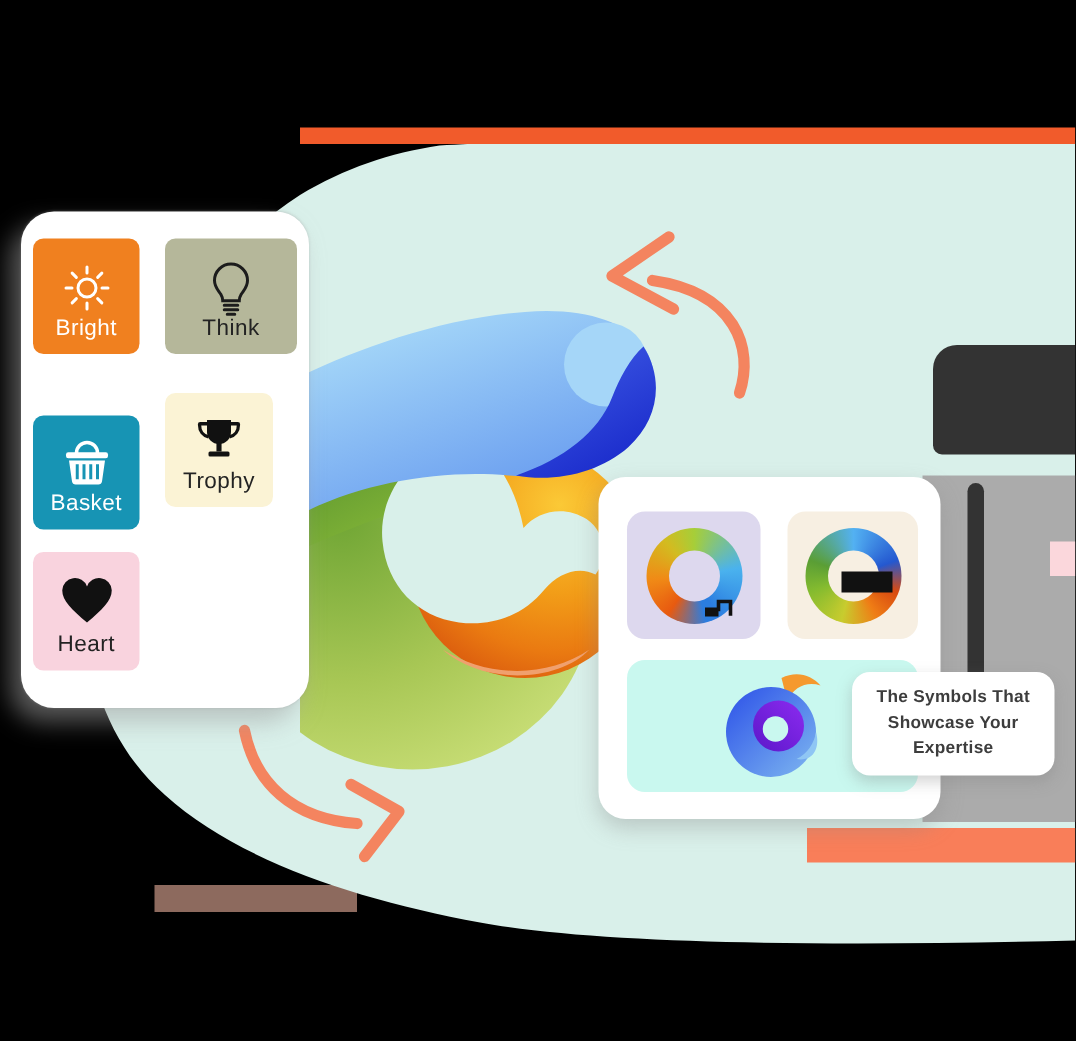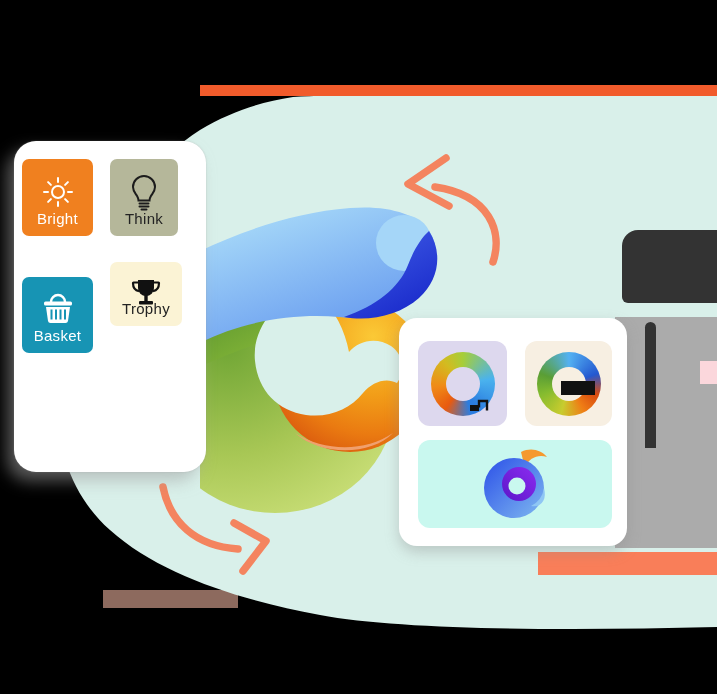--- a/index.html
+++ b/index.html
@@ -26,23 +26,23 @@
   #arrow-top{left:395px;top:150px;}
   #arrow-bottom{left:150px;top:470px;}
 
   
   #icon-card{left:14px;top:141px;width:192px;height:331px;background:#ffffff;border-radius:22px;
              box-shadow:-7px 9px 16px rgba(160,160,160,.55), 0 0 2px rgba(150,150,150,.4);z-index:5;}
   .tile{position:absolute;border-radius:7px;text-align:center;}
   .tile .t-label{position:absolute;left:0;right:0;bottom:9px;font-size:15px;letter-spacing:.3px;}
   .tile svg.glyph{position:absolute;left:50%;top:14px;transform:translateX(-50%);}
   #tile-bright{left:8px;top:18px;width:71px;height:77px;background:#f0801f;}
-  #tile-think{left:96px;top:18px;width:68px;height:77px;background:#b5b79a;}
+  #tile-think{left:96px;top:18px;width:88px;height:77px;background:#b5b79a;}
   #tile-basket{left:8px;top:136px;width:71px;height:76px;background:#1794b4;}
-  #tile-trophy{left:96px;top:121px;width:72px;height:64px;background:#fbf3d5;}
+  #tile-trophy{left:96px;top:121px;width:72px;height:76px;background:#fbf3d5;}
   #tile-heart{left:8px;top:227px;width:71px;height:79px;background:#f9d3de;}
   #tile-android{left:96px;top:227px;width:72px;height:79px;background:#efefef;}
   .t-white{color:#fff;} .t-dark{color:#232323;}
   #tile-android .t-label{font-size:14px;}
 
   
   #logo-card{left:399px;top:318px;width:228px;height:228px;background:#fff;border-radius:18px;
              box-shadow:0 6px 14px rgba(140,140,140,.4);z-index:6;}
   .ltile{position:absolute;border-radius:12px;}
   #ltile-roller{left:19px;top:23px;width:89px;height:85px;background:#ddd8ee;}
@@ -186,20 +186,26 @@
           <rect x="11" y="25" width="14" height="3.4" rx="1"></rect>
         </g>
         <g stroke="#111" stroke-width="2.2" fill="none">
           <path d="M10,6.5 H5.5 a0.5,0.5 0 0 0 -0.5,0.5 c0,4.5 2.5,7.5 6,8.2"></path>
           <path d="M26,6.5 h4.5 a0.5,0.5 0 0 1 0.5,0.5 c0,4.5 -2.5,7.5 -6,8.2"></path>
         </g>
       </svg>
       <div class="t-label t-dark">Trophy</div>
     </div>
 
+    <div class="tile" id="tile-heart">
+      <svg class="glyph" width="40" height="36" viewBox="0 0 40 36">
+        <path d="M20,33 C10,24.5 3.5,18.5 3.5,11.5 a8.5,8.5 0 0 1 16.5,-2.5 a8.5,8.5 0 0 1 16.5,2.5 C36.5,18.5 30,24.5 20,33 Z" fill="#111"></path>
+      </svg>
+      <div class="t-label t-dark">Heart</div>
+    </div>
 
   </div>
 
   <div class="abs" id="logo-card">
 
     <div class="ltile" id="ltile-roller">
       <div class="ring" id="ring-a"></div>
       <svg id="roller-glyph" width="24" height="22" viewBox="0 0 24 22">
         <rect x="1" y="13" width="9" height="6" fill="#111"></rect>
         <path d="M10,15.5 v-6.5 h8 v9.5" stroke="#111" stroke-width="2.4" fill="none"></path>
@@ -226,14 +232,19 @@
         </defs>
         <path d="M42,6 C52,1 62,4 68,11 C59,8 50,12 46,21 C44,14 43,10 42,6 Z" fill="#f5992e"></path>
         <circle cx="35" cy="42" r="30" fill="url(#dBlue)"></circle>
         <path d="M52,60 a24,24 0 0 0 13,-18 c3,11 -2,20 -13,18 z" fill="#8fc6f4"></path>
         <circle cx="40" cy="38" r="17" fill="url(#dPurple)"></circle>
         <circle cx="38" cy="40" r="8.5" fill="#c9f8ef"></circle>
       </svg>
     </div>
   </div>
 
+  <div class="abs" id="caption-box">
+    <span>The Symbols That</span>
+    <span>Showcase Your</span>
+    <span>Expertise</span>
+  </div>
 
 </div>
 
 </body></html>

